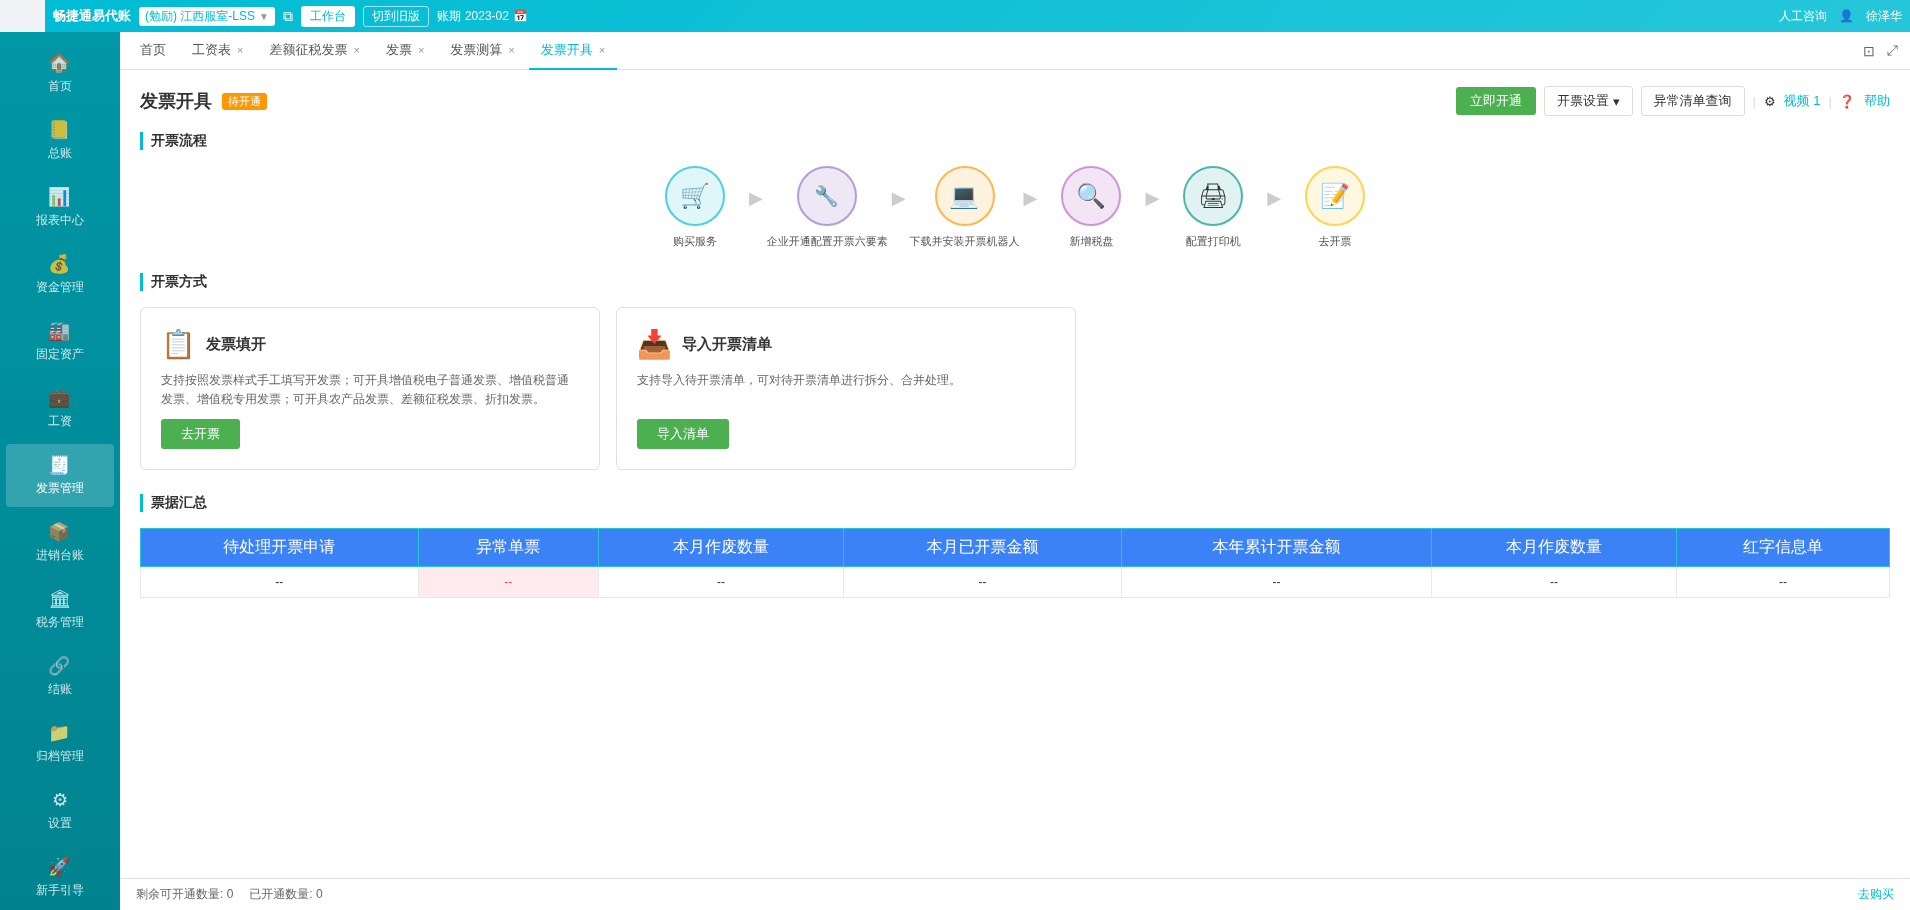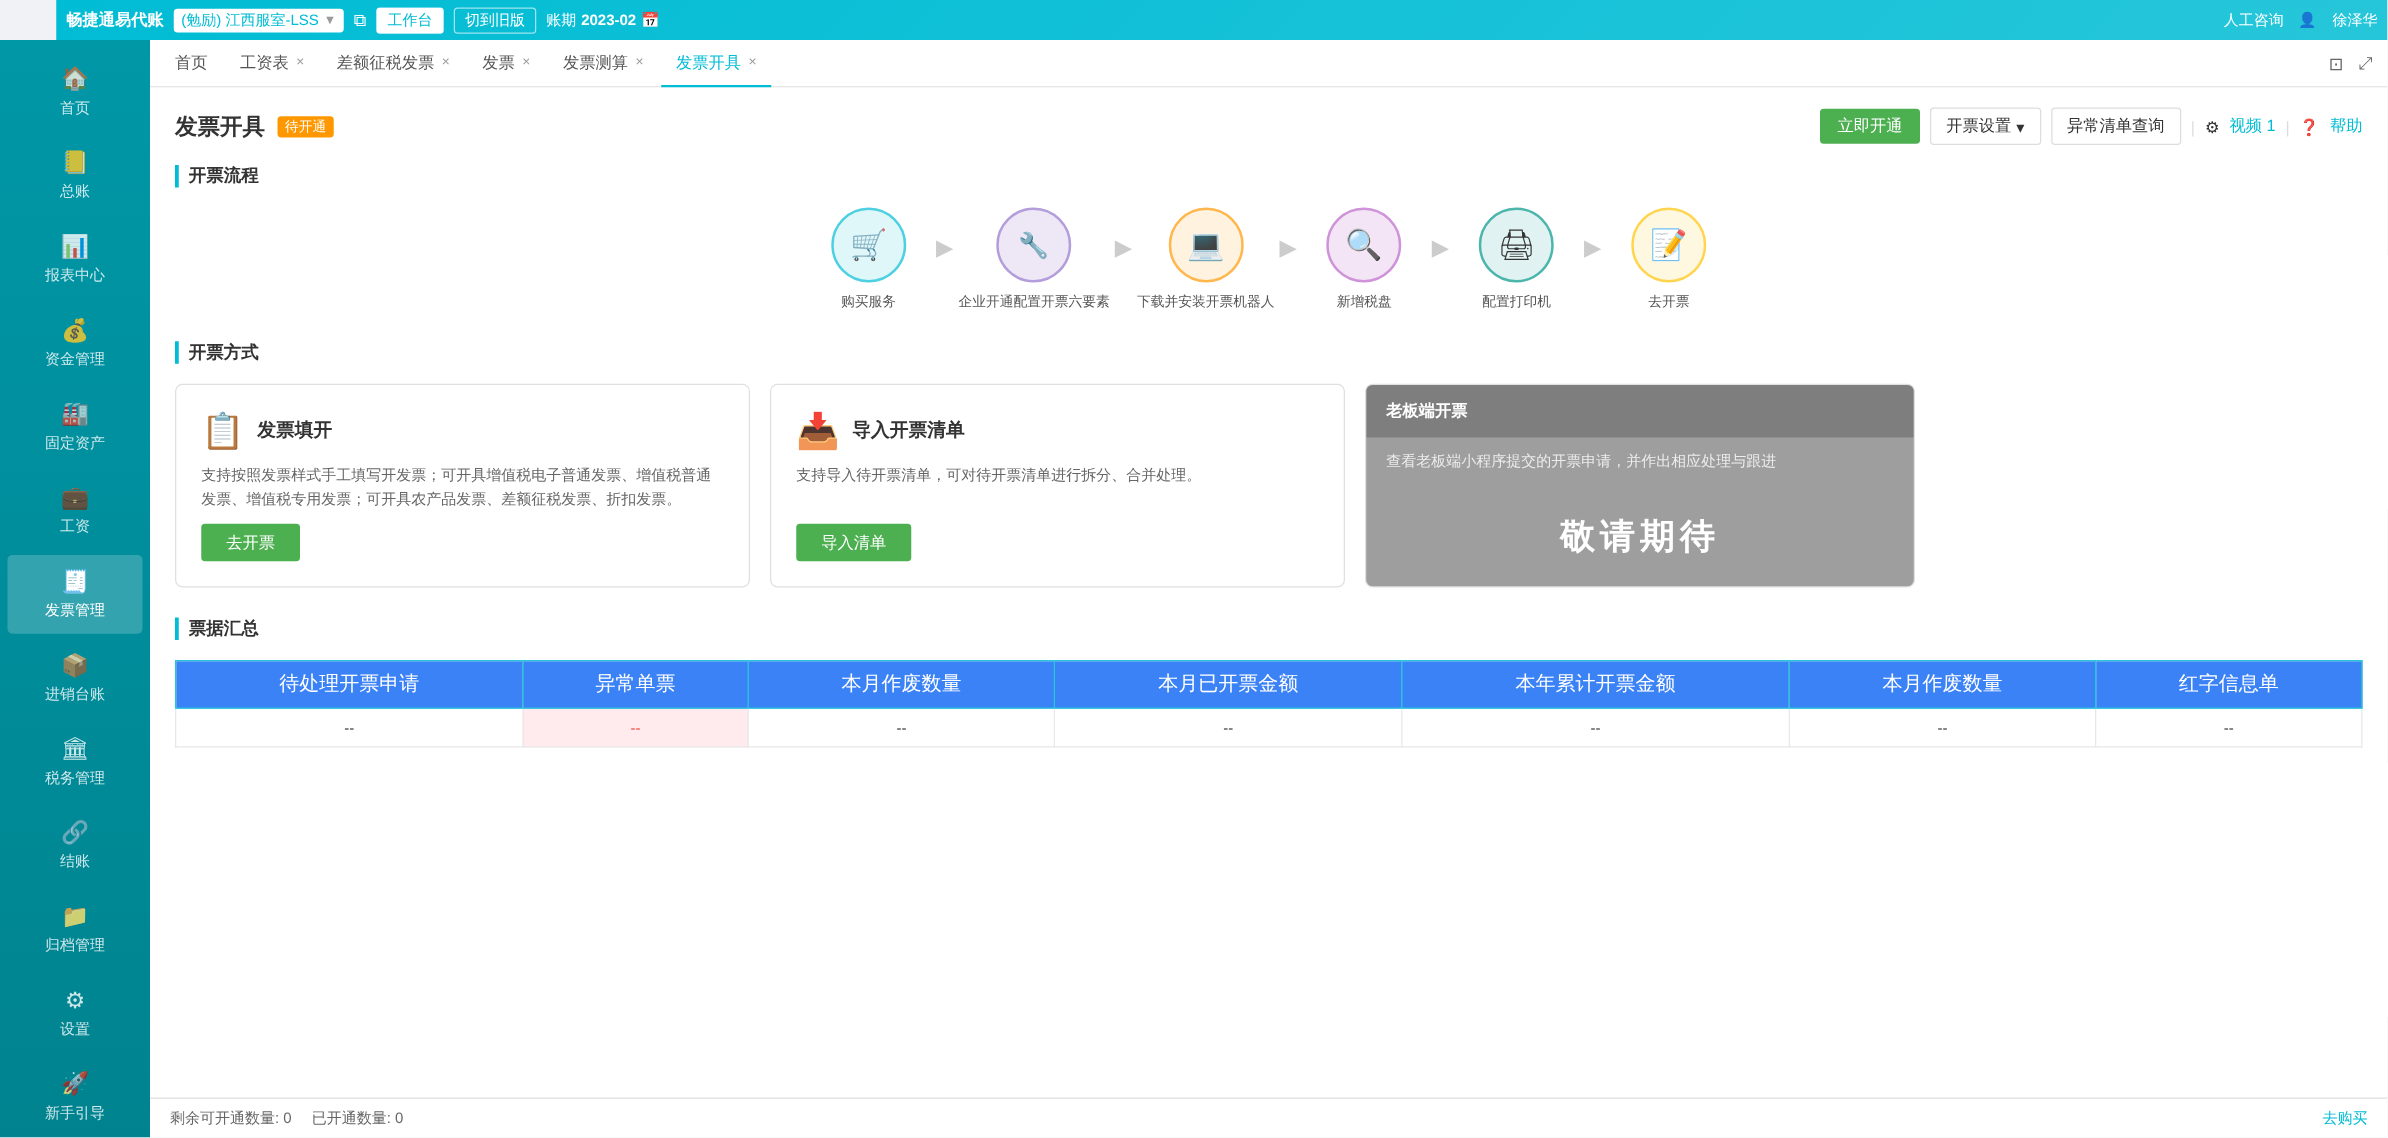--- a/index.html
+++ b/index.html
@@ -184,21 +184,21 @@
     <span class="top-bar-brand">畅捷通易代账</span>
     <div class="top-bar-company">
       <span>(勉励) 江西服室-LSS</span>
       <span class="arrow">▼</span>
     </div>
     <span style="cursor:pointer;font-size:14px;">⧉</span>
     <button class="top-bar-btn active">工作台</button>
     <button class="top-bar-btn">切到旧版</button>
     <span class="top-bar-period">
       <span>账期</span>
-      <span style="font-weight:bold;">2023-02</span>
+      <span style="font-weight:normal;">2023-02</span>
       <span style="cursor:pointer;">📅</span>
     </span>
   </div>
   <div class="top-bar-right">
     <span>人工咨询</span>
     <span>👤</span>
     <span>徐泽华</span>
   </div>
 </div>
 
@@ -369,29 +369,20 @@
           <div class="method-card-header">
             <span class="method-card-icon">📥</span>
             <span class="method-card-title">导入开票清单</span>
           </div>
           <div class="method-card-desc">支持导入待开票清单，可对待开票清单进行拆分、合并处理。</div>
           <div class="method-card-actions">
             <button class="method-card-btn">导入清单</button>
           </div>
         </div>
 
-        <div class="boss-card">
-          <div class="boss-card-header">
-            <span>老板端开票</span>
-          </div>
-          <div class="boss-card-desc">查看老板端小程序提交的开票申请，并作出相应处理与跟进</div>
-          <div class="boss-card-body">
-            <span class="boss-card-pending">敬请期待</span>
-          </div>
-        </div>
       </div>
 
       <div class="summary-section">
         <div class="section-title">票据汇总</div>
         <table class="summary-table">
           <thead>
             <tr>
               <th>待处理开票申请</th>
               <th>异常单票</th>
               <th>本月作废数量</th>

